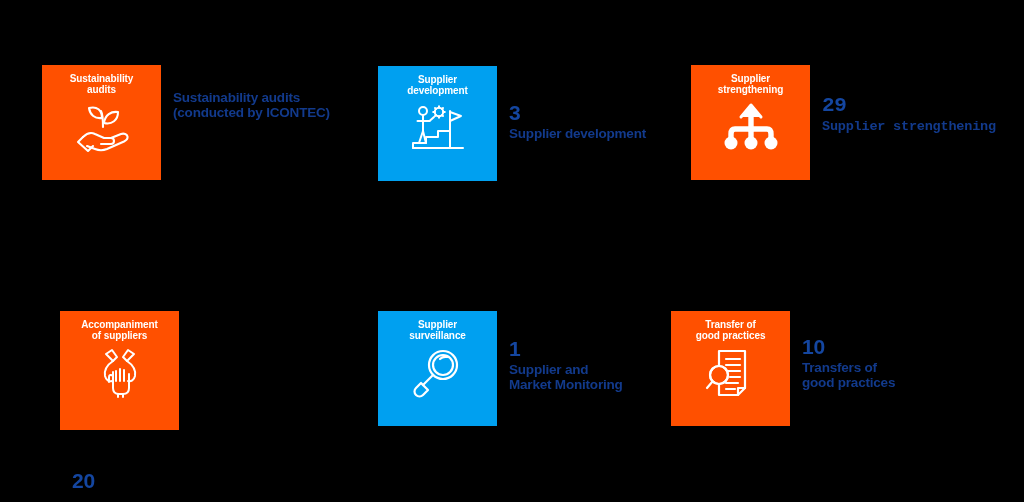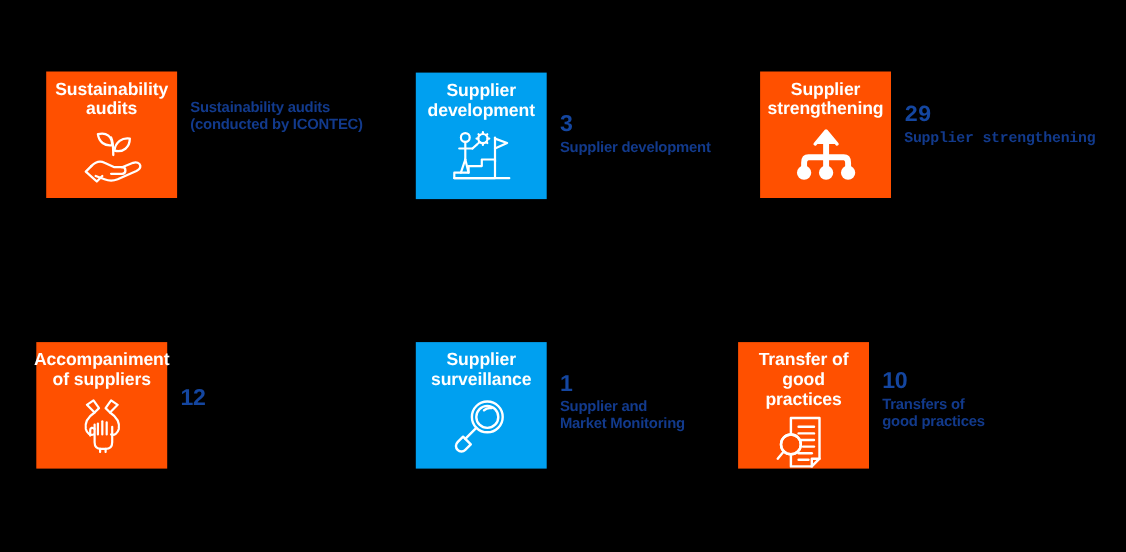--- a/index.html
+++ b/index.html
@@ -33,21 +33,21 @@
     align-items: center;
     justify-content: flex-start;
     box-sizing: border-box;
     padding-top: 8px;
   }
   .card.orange { background: #FF5000; }
   .card.blue   { background: #00A0F0; }
 
   .card-title {
     color: #FFFFFF;
-    font-size: 16px;
+    font-size: 10px;
     font-weight: 700;
     line-height: 1.12;
     text-align: center;
     letter-spacing: -0.1px;
     padding: 0 4px;
     white-space: pre-line;
   }
   .card-icon {
     margin-top: 4px;
     width: 62px;
@@ -76,21 +76,21 @@
     line-height: 1.12;
     letter-spacing: -0.2px;
     white-space: pre-line;
     margin-top: 3px;
   }
 
   
   #item-0 { left: 42px;  top: 65px;  }
   #item-1 { left: 378px; top: 66px;  }
   #item-2 { left: 691px; top: 65px;  }
-  #item-3 { left: 33px;  top: 311px; }
+  #item-3 { left: 60px;  top: 311px; flex-direction: column; }
   #item-4 { left: 378px; top: 311px; }
   #item-5 { left: 671px; top: 311px; }
 
   #item-0 .stat { padding-top: 22px; }
   #item-1 .stat { padding-top: 36px; }
   #item-2 .stat { padding-top: 30px; font-family: Liberation Mono, monospace; }
   #item-3 .stat { padding-top: 40px; }
   #item-4 .stat { padding-top: 27px; }
   #item-5 .stat { padding-top: 25px; }
 </style>
@@ -183,21 +183,21 @@
           <path d="M21 24 L21 40 C21 44 23 46 27 46 L31 46 C35 46 37 44 37 40 L37 26"></path>
           <path d="M24 23 L24 33"></path>
           <path d="M28 21 L28 33"></path>
           <path d="M32 22 L32 33"></path>
           <path d="M21 28 C19 26 17 27 17 29 L17 34"></path>
           <path d="M26 46 L26 49 M31 46 L31 49"></path>
         </svg>
       </div>
     </div>
     <div class="stat">
-      <div class="stat-value">12</div>
+      <div class="stat-value">20</div>
     </div>
   </div>
 
   <div class="item" id="item-4">
     <div class="card blue">
       <div class="card-title">Supplier
 surveillance</div>
       <div class="card-icon">
         <svg width="54" height="50" viewBox="0 0 54 50" fill="none" stroke="#ffffff" stroke-width="2.2" stroke-linecap="round" stroke-linejoin="round">
           <circle cx="32" cy="17" r="14"></circle>

